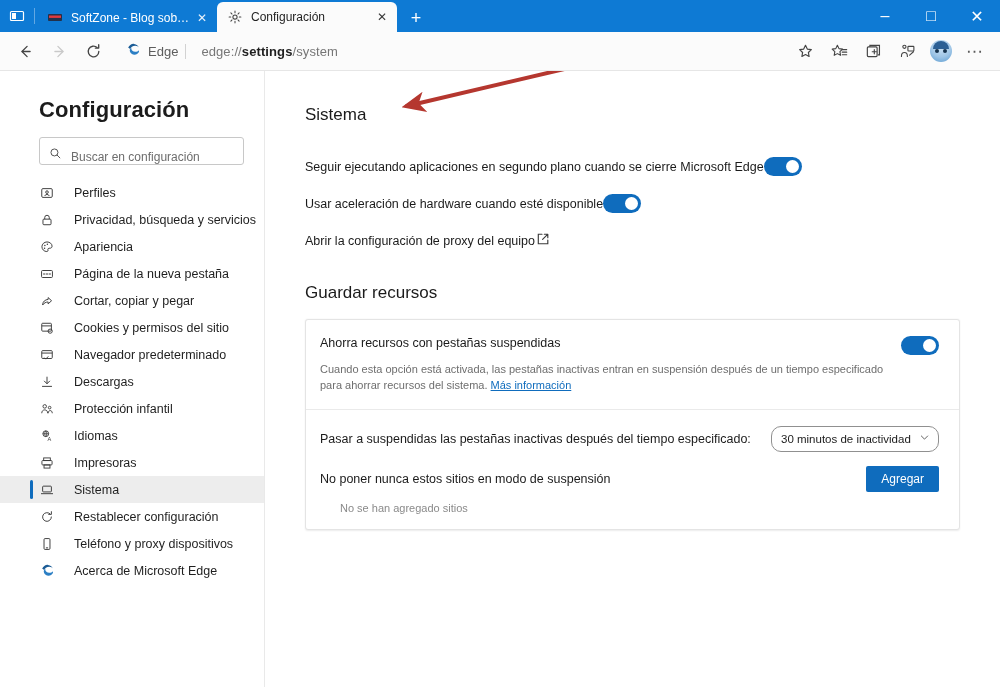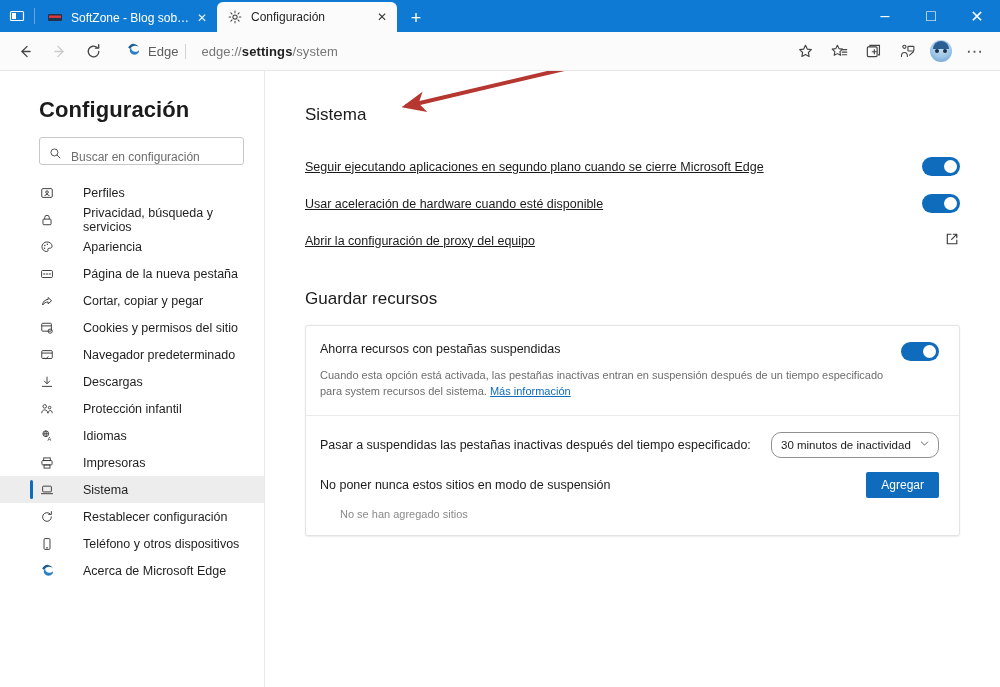--- a/index.html
+++ b/index.html
@@ -121,54 +121,54 @@
   }
   .search-box input {
     border: none; outline: none; font-size: 12px; color: #1b1b1b;
     font-family: "Liberation Sans", sans-serif; background: transparent;
     width: 100%;
   }
   .search-box input::placeholder { color: #6d6d6d; }
   .navlist { margin-top: 14px; }
   .navitem {
     height: 27px; display: flex; align-items: center;
-    padding-left: 39px; gap: 28px; position: relative;
+    padding-left: 39px; gap: 19px; position: relative;
     font-size: 12.5px; color: #1f1f1f;
   }
   .navitem .nav-ico {
     width: 16px; height: 16px; flex: none;
     display: flex; align-items: center; justify-content: center;
     color: #3b3b3b;
   }
   .navitem.selected { background: #ededed; }
   .navitem.selected::before {
     content: ""; position: absolute; left: 30px; top: 4px;
     width: 3px; height: 19px; background: #0f6cbd; border-radius: 2px;
   }
 
   
   .main { flex: 1 1 auto; padding: 34px 0 0 40px; position: relative; overflow: hidden; }
   .h-sistema {
     font-size: 17px; font-weight: 400; color: #1b1b1b; margin-bottom: 23px;
   }
   .row {
-    display: flex; align-items: center; justify-content: space-between;
-    padding-right: 40px; height: 37px; font-size: 12.5px; color: #1b1b1b; text-decoration: underline;
+    display: flex; align-items: center; justify-content: flex-start;
+    padding-right: 40px; height: 37px; font-size: 12.5px; color: #1b1b1b;
   }
   .toggle {
     width: 38px; height: 19px; border-radius: 11px; background: #0f6cbd;
     position: relative; flex: none;
   }
   .toggle::after {
     content: ""; position: absolute; right: 3px; top: 3px;
     width: 13px; height: 13px; border-radius: 50%; background: #fff;
   }
   .h-guardar {
     font-size: 17px; font-weight: 400; color: #1b1b1b;
-    margin-top: 30px; margin-bottom: 16px;
+    margin-top: 24px; margin-bottom: 16px;
   }
   .card {
     margin-right: 40px; background: #fff;
     border: 1px solid #e4e4e4; border-radius: 3px;
     box-shadow: 0 .6px 1.8px rgba(0,0,0,.08);
   }
   .card-sec { padding: 16px 20px 15px 14px; }
   .card-sec.divider { border-top: 1px solid #eaeaea; }
   .sec-head {
     display: flex; align-items: flex-start; justify-content: space-between;
@@ -474,21 +474,21 @@
         <span>Restablecer configuración</span>
       </div>
 
       <div class="navitem">
         <span class="nav-ico">
           <svg width="14" height="14" viewBox="0 0 16 16">
               <rect x="4.6" y="1.8" width="6.8" height="12.4" rx="1.2" fill="none" stroke="#3b3b3b" stroke-width="1.1"></rect>
               <path d="M7.2 12.4h1.6" stroke="#3b3b3b" stroke-width="1.1" stroke-linecap="round"></path>
             </svg>
         </span>
-        <span>Teléfono y otros dispositivos</span>
+        <span>Teléfono y proxy dispositivos</span>
       </div>
 
       <div class="navitem">
         <span class="nav-ico">
           <svg width="15" height="15" viewBox="0 0 16 16">
               <path d="M13.8 10.7c-1 1.9-3 3-5.2 2.8-2.6-.2-4.6-2.2-4.6-4.5 0-1.3.7-2.4 1.8-3-.1.3-.2.7-.2 1 0 2 1.9 3.5 4.3 3.5 1.5 0 2.9-.5 3.9-1.8z" fill="#2c7fc4"></path>
               <path d="M2.3 6.4C3.2 3.6 5.8 1.8 8.6 2c2.6.2 4.6 1.9 4.9 4-.1-1.2-1.7-2.1-3.6-2.1-2.7 0-4.9 1.6-5.6 3.9-.3-.5-.6-1-1.2-1.4z" fill="#1b5c96"></path>
             </svg>
         </span>
         <span>Acerca de Microsoft Edge</span>
@@ -524,21 +524,21 @@
     <div class="h-guardar">Guardar recursos</div>
 
     <div class="card">
 
       <div class="card-sec">
         <div class="sec-head">
           <span class="sec-title">Ahorra recursos con pestañas suspendidas</span>
           <span class="toggle"></span>
         </div>
         <div class="sec-desc">
-          <span>Cuando esta opción está activada, las pestañas inactivas entran en suspensión después de un tiempo especificado para system recursos del sistema.</span>
+          <span>Cuando esta opción está activada, las pestañas inactivas entran en suspensión después de un tiempo especificado para ahorrar recursos del sistema.</span>
           <a href="#">Más información</a>
         </div>
       </div>
 
       <div class="card-sec divider">
 
         <div class="opt-row">
           <span class="opt-label">Pasar a suspendidas las pestañas inactivas después del tiempo especificado:</span>
           <span class="dropdown">
             <span>30 minutos de inactividad</span>

